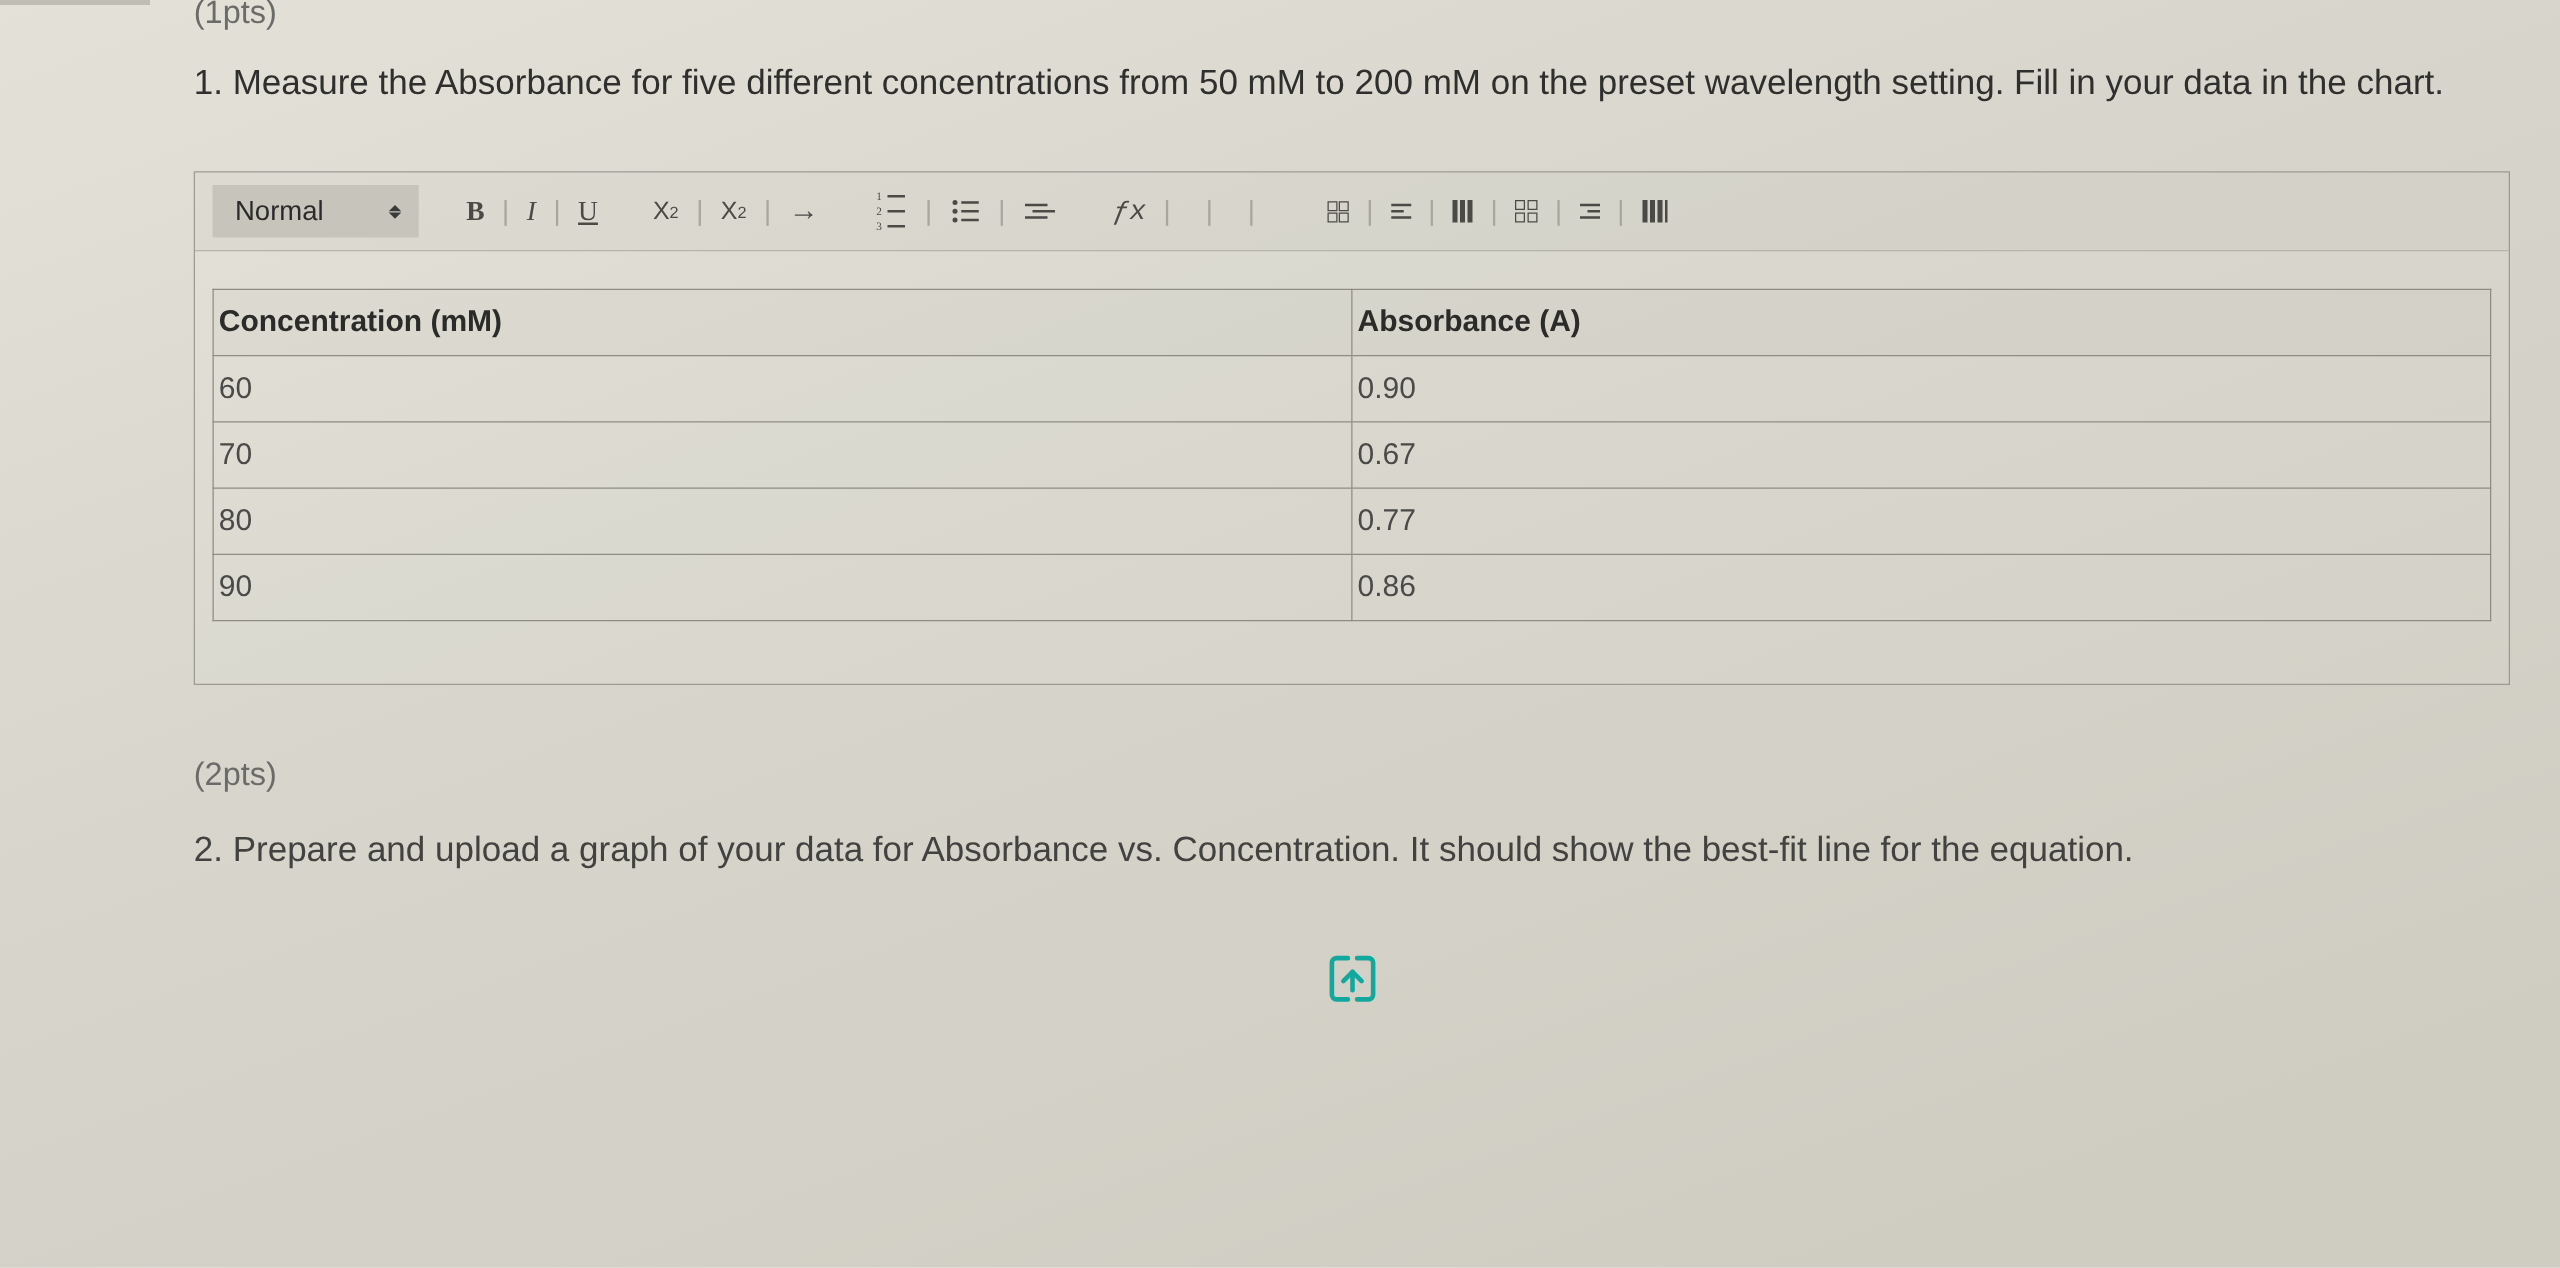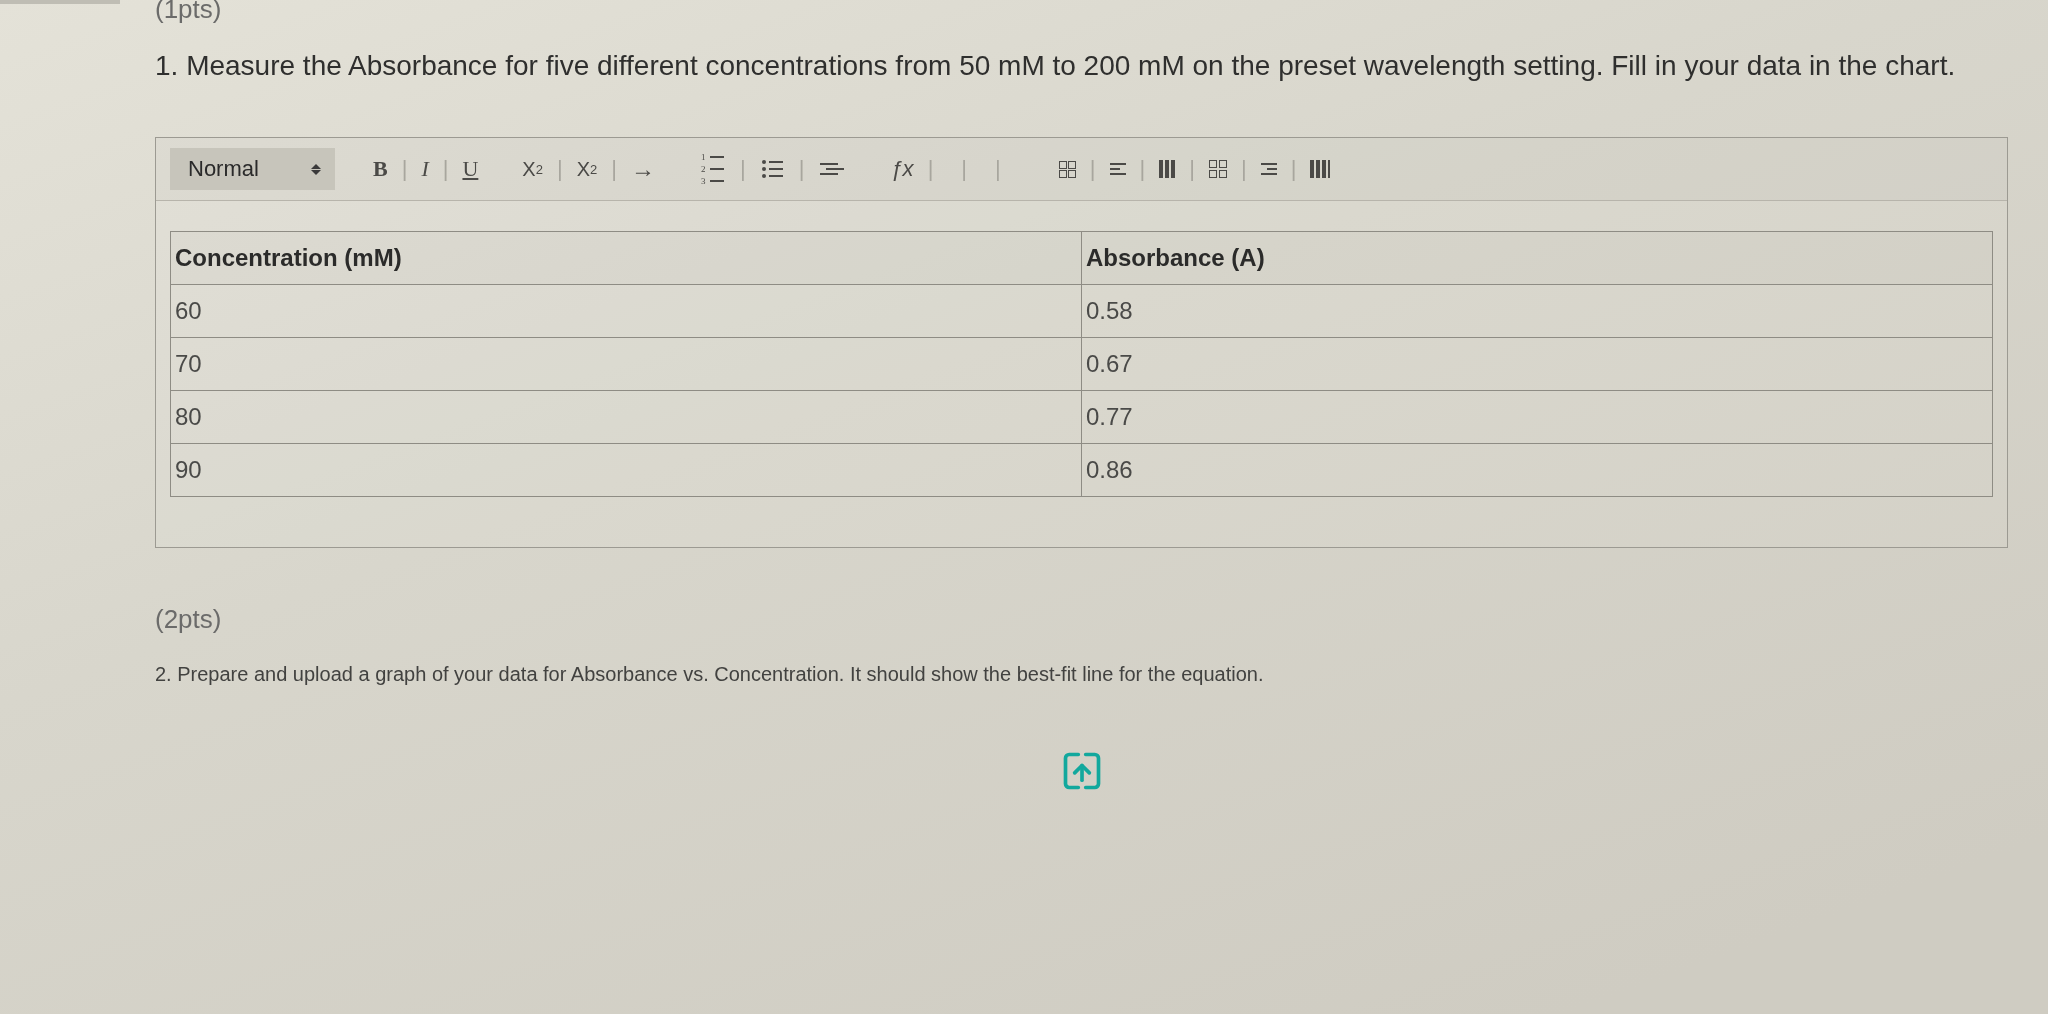--- a/index.html
+++ b/index.html
@@ -101,21 +101,21 @@
   .list-icon .line { width: 14px; height: 2px; background: #4b4a47; }
   .indent-icon {
     display: inline-flex;
     flex-direction: column;
     gap: 3px;
     padding: 2px;
   }
   .indent-icon .l { height: 2px; background: #4b4a47; }
   .indent-icon .l1 { width: 18px; }
   .indent-icon .l2 { width: 18px; margin-left: 6px; }
-  .fx-btn { font-style: italic; font-family: Liberation Sans, sans-serif; font-size: 22px; }
+  .fx-btn { font-style: italic; font-family: Liberation Mono, monospace; font-size: 22px; }
   .small-table-icon {
     display: grid;
     grid-template-columns: repeat(2, 8px);
     grid-template-rows: repeat(2, 8px);
     gap: 1px;
   }
   .small-table-icon span { background: none; border: 1.5px solid #4b4a47; }
   .bars-icon {
     display: inline-flex; flex-direction: column; gap: 3px;
   }
@@ -162,21 +162,21 @@
     vertical-align: middle;
     margin-left: 2px;
   }
   .points-2 {
     font-size: 26px;
     color: #6b6b6a;
     margin-bottom: 24px;
     margin-top: 20px;
   }
   .q2 {
-    font-size: 20px;
+    font-size: 28px;
     color: #424240;
     margin-bottom: 50px;
     line-height: 1.5;
   }
   .upload-row {
     display: flex;
     justify-content: center;
     padding-top: 10px;
   }
   .upload-icon svg { width: 44px; height: 44px; }
@@ -363,21 +363,21 @@
       <table class="data">
         <thead>
           <tr>
             <th class="col-conc">Concentration (mM)</th>
             <th class="col-abs">Absorbance (A)</th>
           </tr>
         </thead>
         <tbody id="table-body">
             <tr>
               <td>60</td>
-              <td>0.58</td>
+              <td>0.90</td>
             </tr>
             <tr>
               <td>70</td>
               <td>0.67</td>
             </tr>
             <tr>
               <td>80</td>
               <td>0.77</td>
             </tr>
             <tr>

